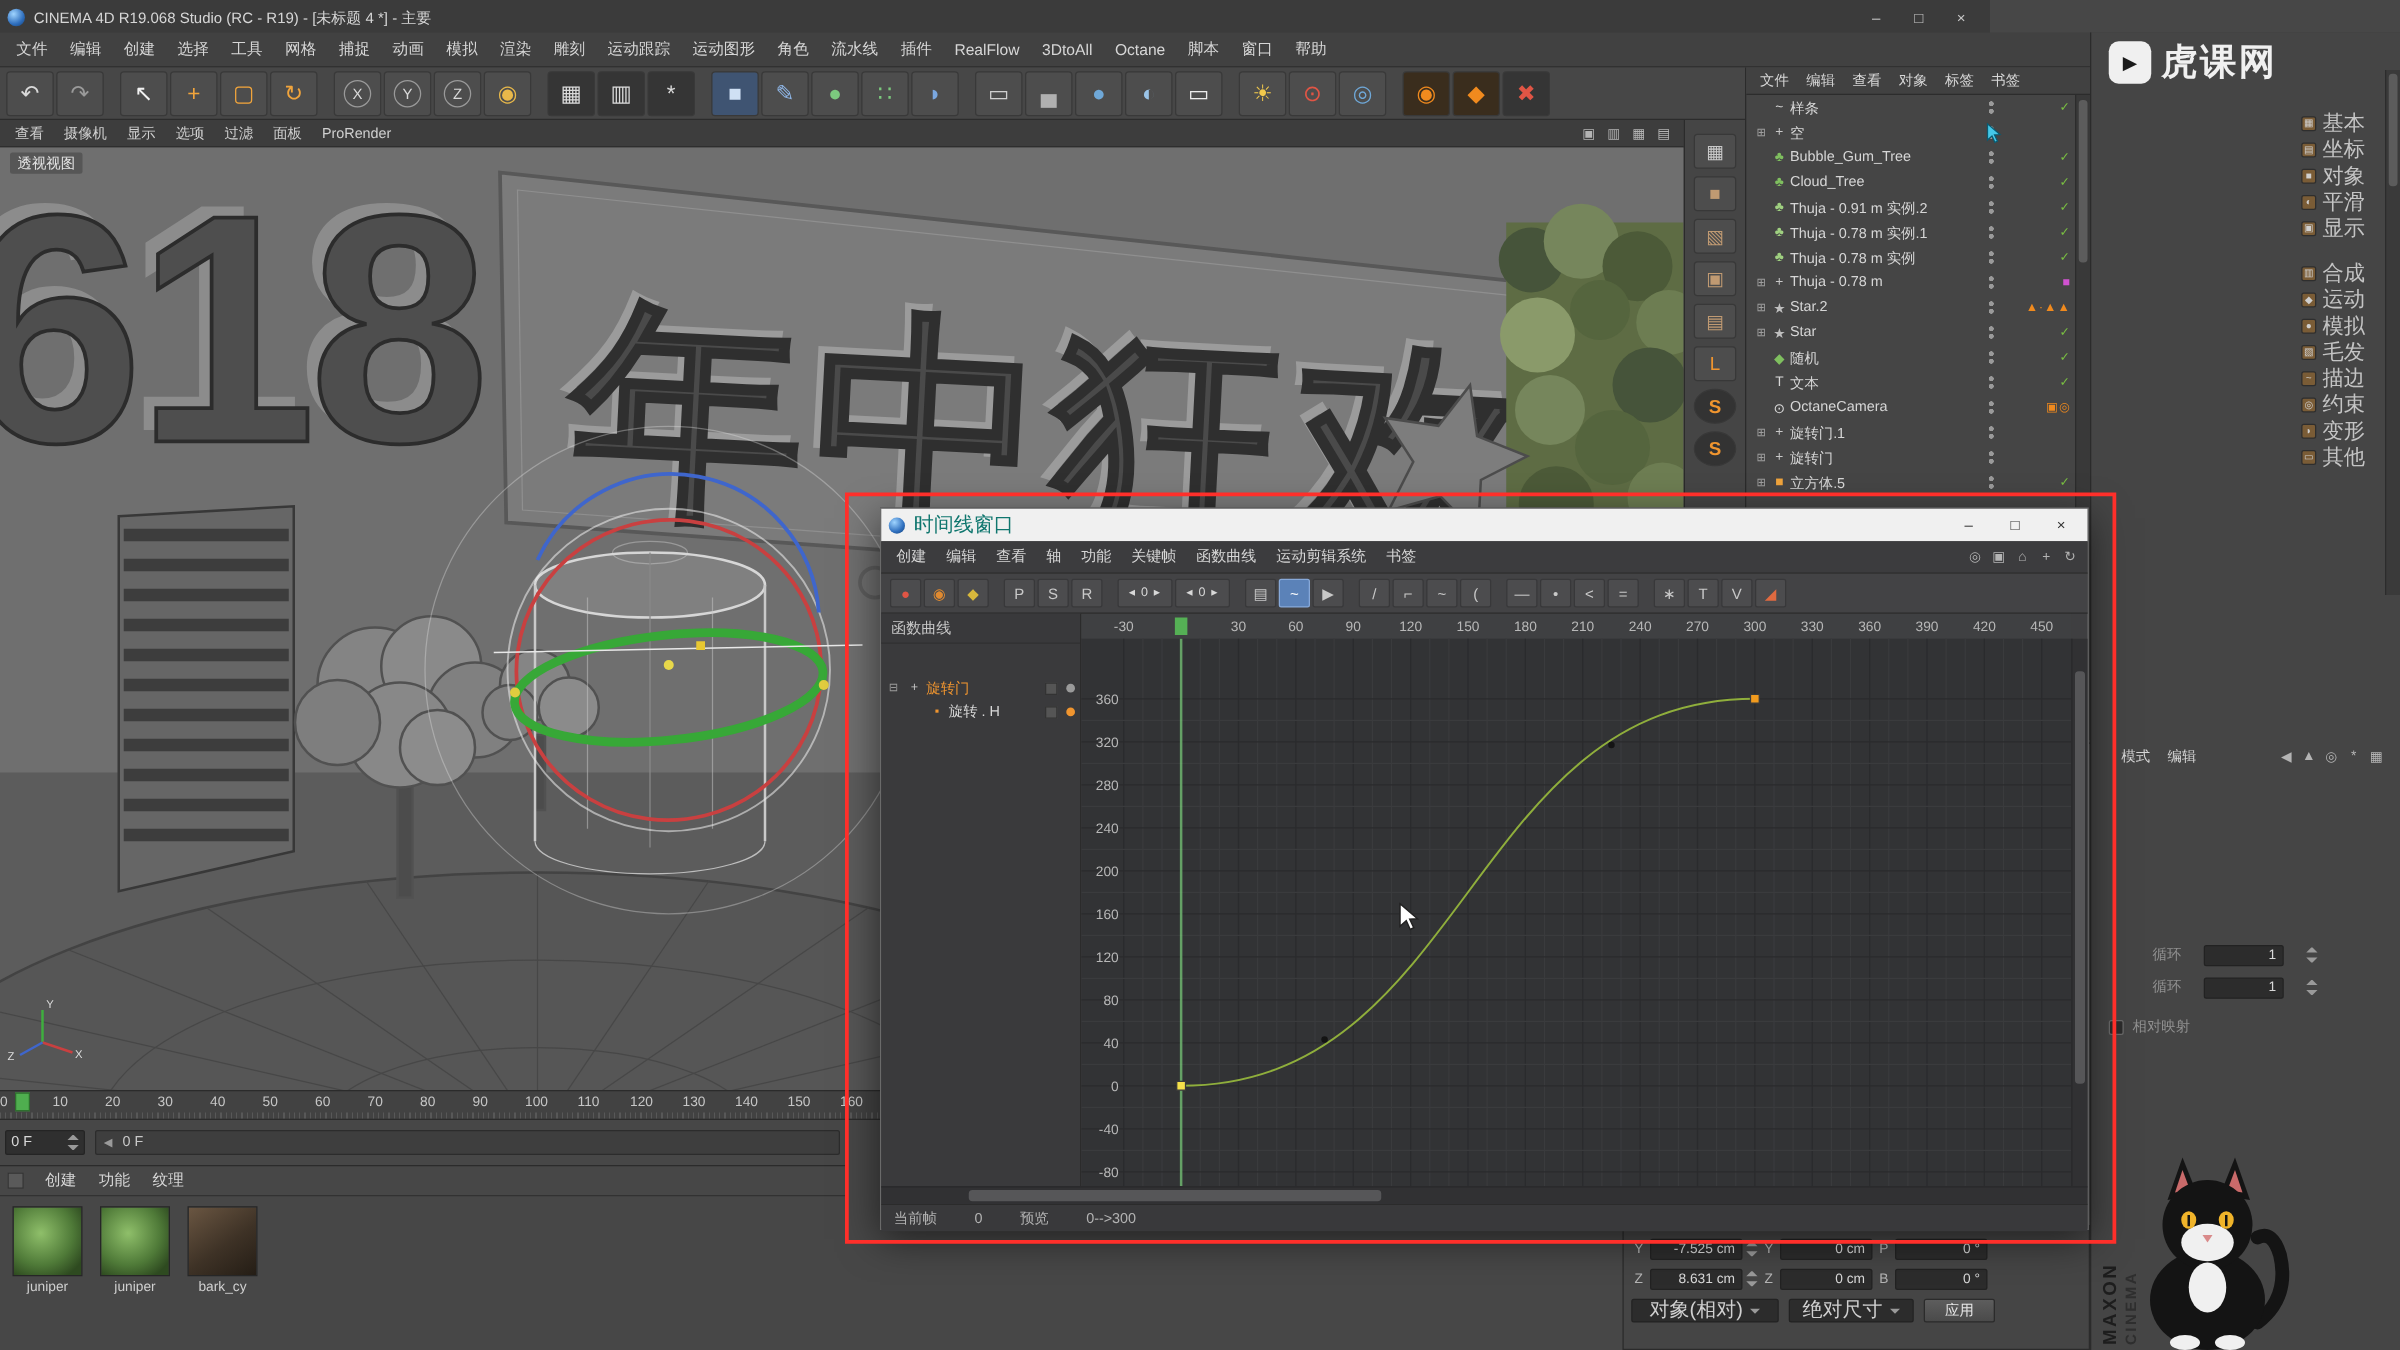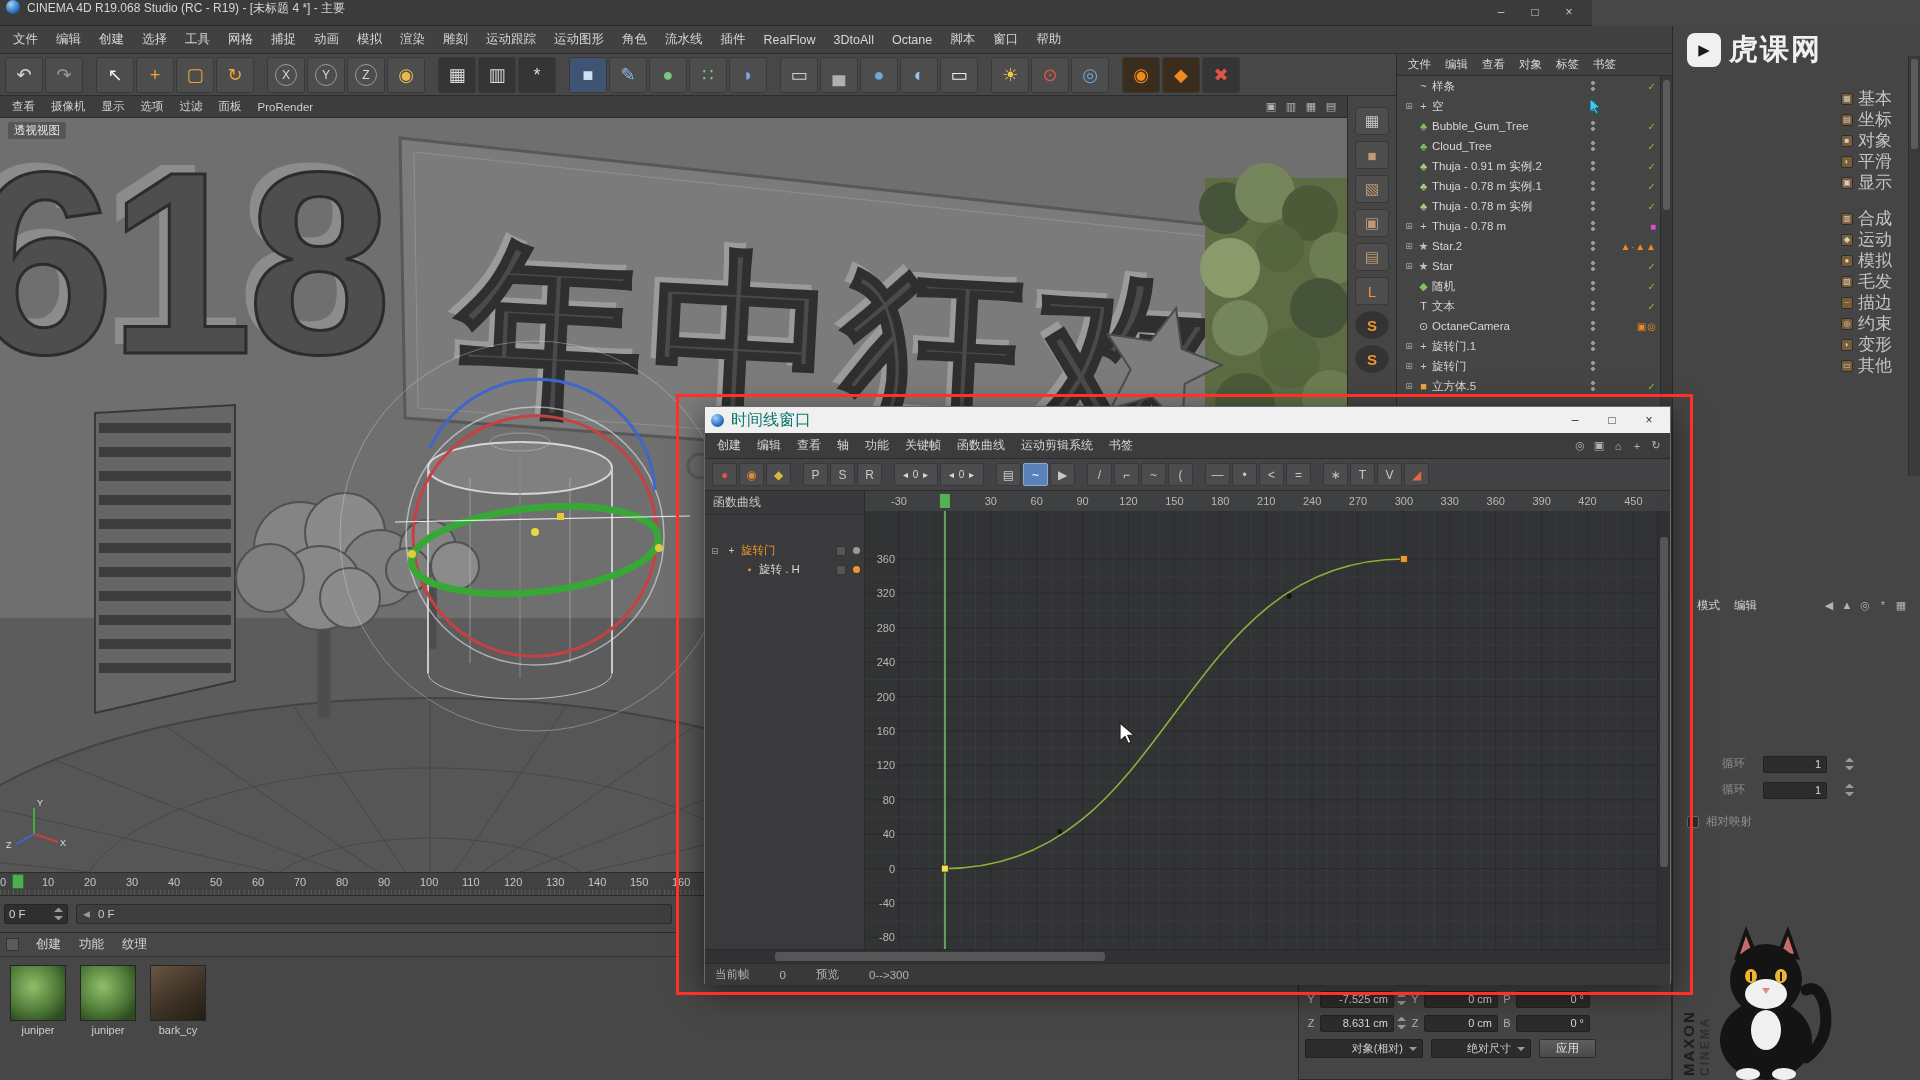--- a/index.html
+++ b/index.html
@@ -2,21 +2,21 @@
 <html><head>
 <meta charset="utf-8">
 <style>
 *{margin:0;padding:0;box-sizing:border-box}
 html,body{background:#1e1e1e}
 #root{position:relative;width:1920px;height:1080px;overflow:hidden;background:#474747;
   font-family:"Liberation Sans","DejaVu Sans",sans-serif;font-size:12px;color:#cfcfcf}
 .abs{position:absolute}
 
 
-#titlebar{left:0;top:0;width:1592px;height:26px;background:#3b3b3b;border-bottom:1px solid #2a2a2a;display:flex;padding:0 6px}
+#titlebar{left:0;top:0;width:1592px;height:26px;background:#3b3b3b;border-bottom:1px solid #2a2a2a;display:flex;align-items:center;padding:14px 6px}
 #app-icon{width:14px;height:14px;border-radius:50%;background:radial-gradient(circle at 35% 30%,#9fd4ff,#2f6fbe 60%,#123d72);margin-right:7px}
 #title-text{font-size:12px;color:#d6d6d6;flex:1;white-space:nowrap}
 .win-btn{width:34px;height:24px;display:flex;align-items:center;justify-content:center;color:#c8c8c8;font-size:12px}
 
 
 #menubar{left:0;top:26px;width:1920px;height:28px;background:#414141;border-bottom:1px solid #2c2c2c;display:flex;align-items:center;padding-left:4px}
 .menu-item{padding:0 9px;height:100%;display:flex;align-items:center;color:#d6d6d6;font-size:12.5px;white-space:nowrap}
 
 
 #toolbar{left:0;top:54px;width:1396px;height:42px;background:#474747;border-bottom:1px solid #2c2c2c;display:flex;align-items:center;padding-left:4px}
@@ -104,21 +104,21 @@
 .mat-thumb[data-k="leaf"]{background:radial-gradient(circle at 40% 38%,#8fbf6a,#4f7a38 55%,#2e4a20 85%)}
 .mat-thumb[data-k="bark"]{background:linear-gradient(145deg,#6a5642,#3e3226 55%,#241d15)}
 .mat-name{font-size:11px;color:#cfcfcf}
 
 
 #coord{left:1298px;top:980px;width:374px;height:100px;background:#454545;border:1px solid #2b2b2b;padding:6px 6px 0 6px}
 .coord-row{display:flex;align-items:center;height:24px;gap:3px}
 .cl{width:12px;text-align:center;color:#b4b4b4;font-size:11px}
 .coord-row .well{width:74px;height:17px}
 .coord-bottom{display:flex;align-items:center;gap:8px;margin-top:4px}
-.dd{background:#2c2c2c;border:1px solid #222;border-radius:2px;height:19px;display:flex;align-items:center;justify-content:flex-end;color:#d0d0d0;font-size:11px;padding:0 5px;gap:6px}
+.dd{background:#2c2c2c;border:1px solid #222;border-radius:2px;height:19px;display:flex;align-items:center;justify-content:center;color:#d0d0d0;font-size:16px;padding:0 5px;gap:6px}
 .dd::after{content:"";border-left:4px solid transparent;border-right:4px solid transparent;border-top:4px solid #9a9a9a}
 #apply-btn{height:19px;padding:0 16px;background:linear-gradient(#5d5d5d,#4a4a4a);border:1px solid #2b2b2b;border-radius:2px;color:#e6e6e6;font-size:11.5px;display:flex;align-items:center}
 
 
 #maxon{left:1676px;top:978px;width:40px;height:100px}
 #maxon .vtext{position:absolute;transform:rotate(-90deg);transform-origin:left top;font-weight:bold;color:#1d1d1d;letter-spacing:2px;white-space:nowrap}
 #cat{left:1694px;top:918px;z-index:5}
 
 
 #tlw{left:704px;top:406px;width:967px;height:578px;background:#3f3f41;border:1px solid #6a6a6a;z-index:40;box-shadow:0 8px 30px rgba(0,0,0,.55)}

